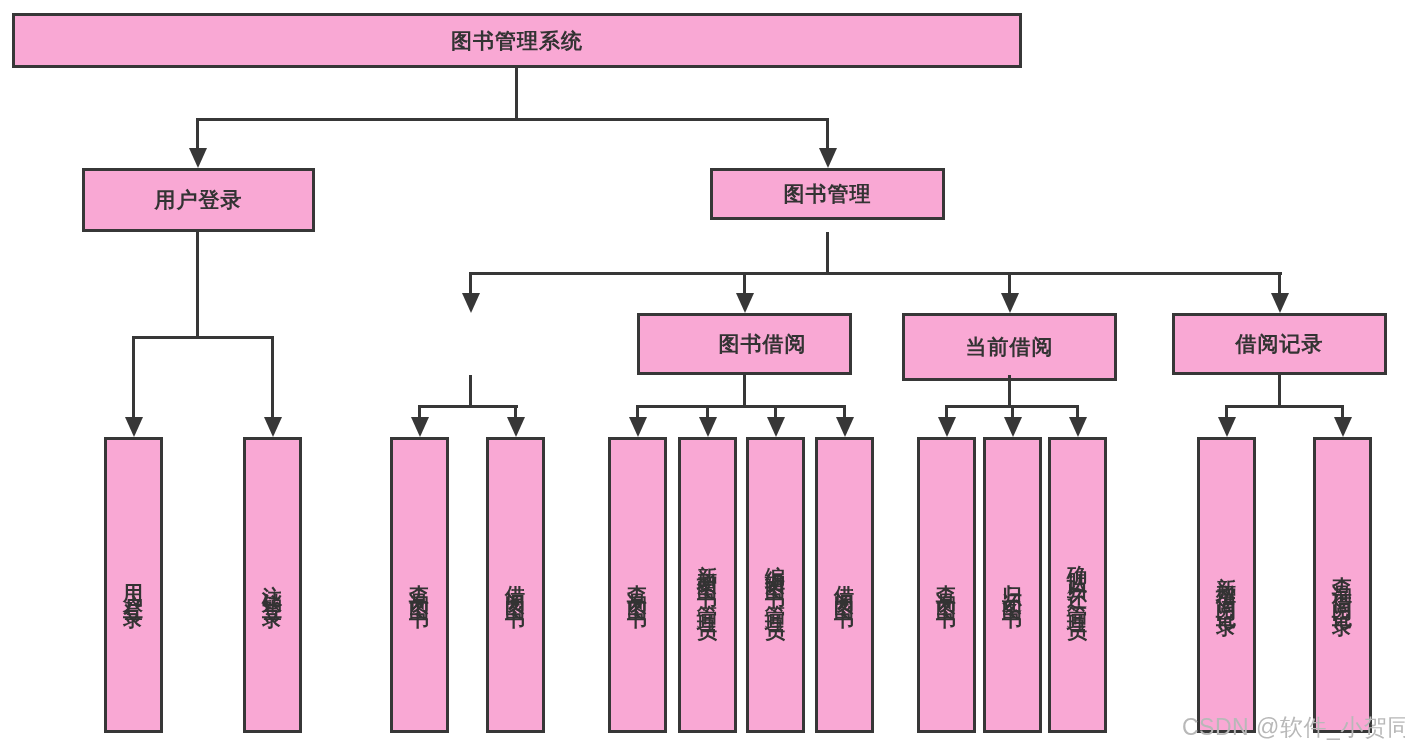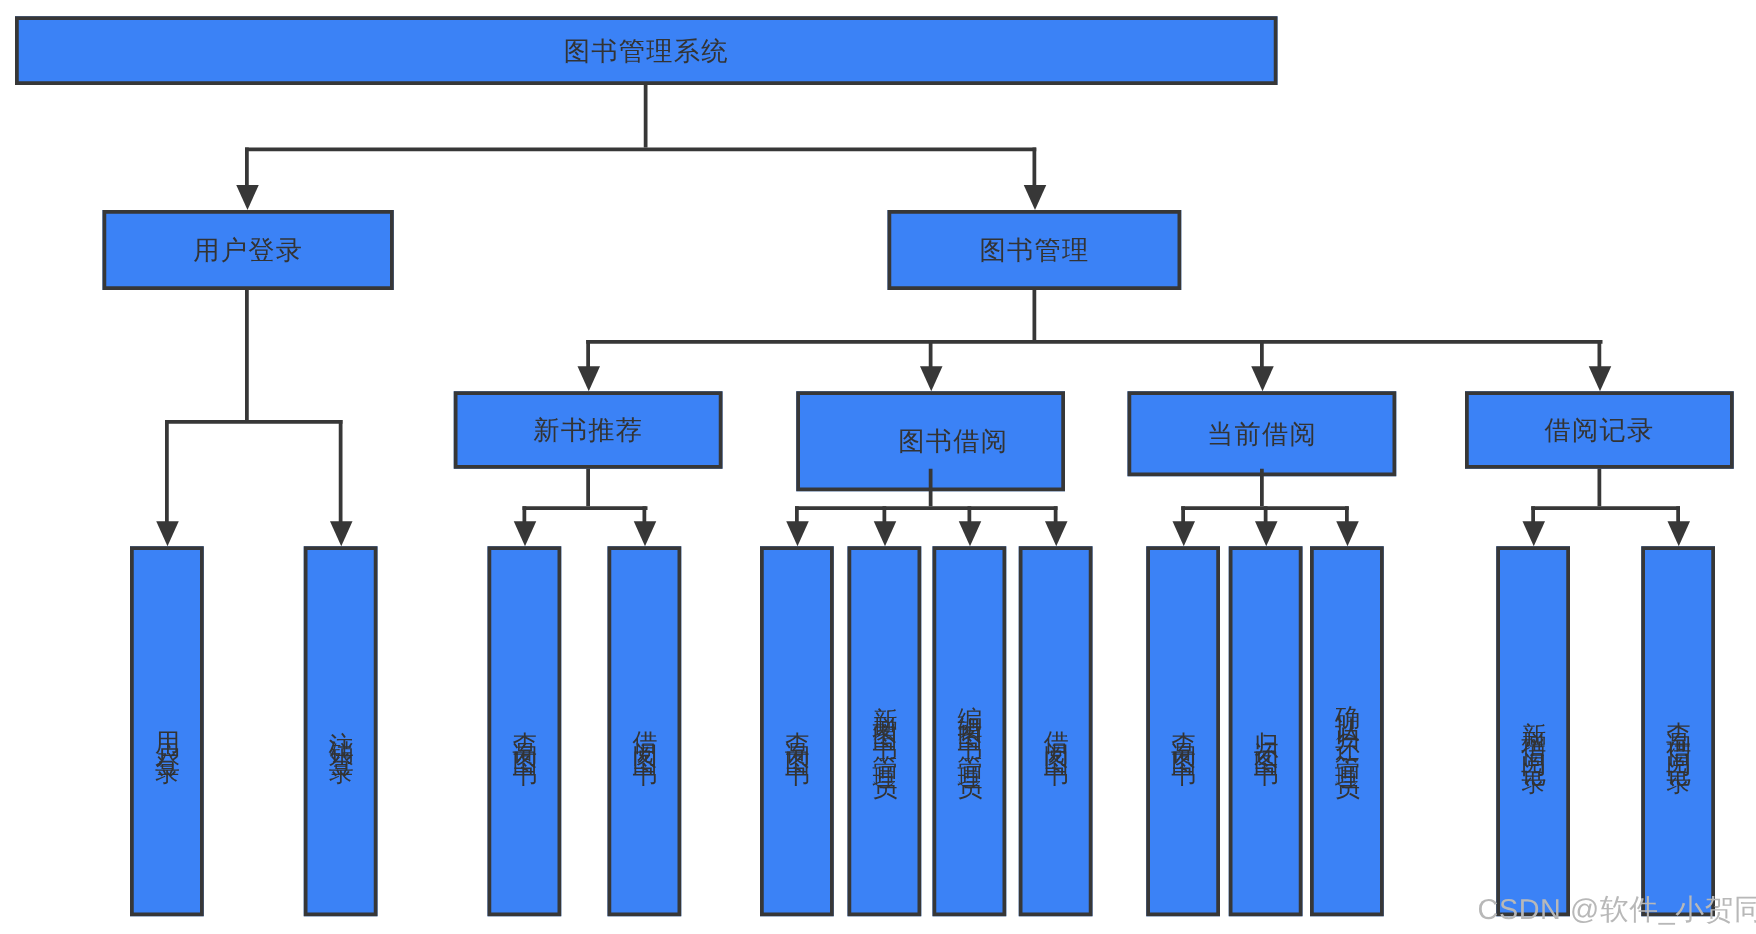--- a/index.html
+++ b/index.html
@@ -10,23 +10,24 @@
   }
   html,body{margin:0;padding:0;}
   body{
     width:1405px;height:747px;background:var(--bg);
     font-family:"Liberation Sans", sans-serif;
     position:relative;overflow:hidden;
   }
   .stage{position:absolute;left:0;top:0;width:1405px;height:747px;}
   .box{
     position:absolute;box-sizing:border-box;
-    border:3px solid var(--line);background:#3b82f6;color:var(--text);
+    border:3px solid var(--line);background:#f9a8d4;color:var(--text);
     display:flex;align-items:center;justify-content:center;
     text-align:center;
+    font-weight:bold;
   }
   .hbox{font-size:21px;letter-spacing:1px;}
   .vbox{
     writing-mode:vertical-rl;text-orientation:mixed;
     font-size:20px;letter-spacing:8px;line-height:1.1;
   }
   .ln{position:absolute;background:var(--line);}
   .arr{
     position:absolute;width:0;height:0;
     border-left:9px solid transparent;border-right:9px solid transparent;
@@ -46,42 +47,41 @@
   <div class="box hbox" style="left:12px;top:13px;width:1010px;height:55px;">图书管理系统</div>
 
   <div class="ln" style="left:515px;top:68px;width:3px;height:50px;"></div>
   <div class="ln" style="left:196px;top:118px;width:633px;height:3px;"></div>
   <div class="ln" style="left:196px;top:118px;width:3px;height:34px;"></div>
   <div class="arr" style="left:189px;top:148px;"></div>
   <div class="ln" style="left:826px;top:118px;width:3px;height:34px;"></div>
   <div class="arr" style="left:819px;top:148px;"></div>
 
   <div class="box hbox" style="left:82px;top:168px;width:233px;height:64px;">用户登录</div>
-  <div class="box hbox" style="left:710px;top:168px;width:235px;height:64px;">图书管理</div>
+  <div class="box hbox" style="left:710px;top:168px;width:235px;height:52px;">图书管理</div>
 
   <div class="ln" style="left:196px;top:232px;width:3px;height:104px;"></div>
   <div class="ln" style="left:132px;top:336px;width:142px;height:3px;"></div>
   <div class="ln" style="left:132px;top:336px;width:3px;height:83px;"></div>
   <div class="arr" style="left:125px;top:417px;"></div>
   <div class="ln" style="left:271px;top:336px;width:3px;height:83px;"></div>
   <div class="arr" style="left:264px;top:417px;"></div>
 
   <div class="ln" style="left:826px;top:232px;width:3px;height:40px;"></div>
   <div class="ln" style="left:469px;top:272px;width:813px;height:3px;"></div>
   <div class="ln" style="left:469px;top:272px;width:3px;height:25px;"></div>
   <div class="arr" style="left:462px;top:293px;"></div>
   <div class="ln" style="left:743px;top:272px;width:3px;height:25px;"></div>
   <div class="arr" style="left:736px;top:293px;"></div>
   <div class="ln" style="left:1008px;top:272px;width:3px;height:25px;"></div>
   <div class="arr" style="left:1001px;top:293px;"></div>
   <div class="ln" style="left:1278px;top:272px;width:3px;height:25px;"></div>
   <div class="arr" style="left:1271px;top:293px;"></div>
 
-  <div class="box hbox" style="left:363px;top:313px;width:215px;height:62px;">新书推荐</div>
-  <div class="box hbox" style="left:637px;top:313px;width:215px;height:80px;padding-left:36px;">图书借阅</div>
+  <div class="box hbox" style="left:637px;top:313px;width:215px;height:62px;padding-left:36px;">图书借阅</div>
   <div class="box hbox" style="left:902px;top:313px;width:215px;height:68px;">当前借阅</div>
   <div class="box hbox" style="left:1172px;top:313px;width:215px;height:62px;">借阅记录</div>
 
   <div class="ln" style="left:469px;top:375px;width:3px;height:30px;"></div>
   <div class="ln" style="left:418px;top:405px;width:100px;height:3px;"></div>
   <div class="ln" style="left:418px;top:405px;width:3px;height:14px;"></div>
   <div class="arr" style="left:411px;top:417px;"></div>
   <div class="ln" style="left:514px;top:405px;width:3px;height:14px;"></div>
   <div class="arr" style="left:507px;top:417px;"></div>
 

